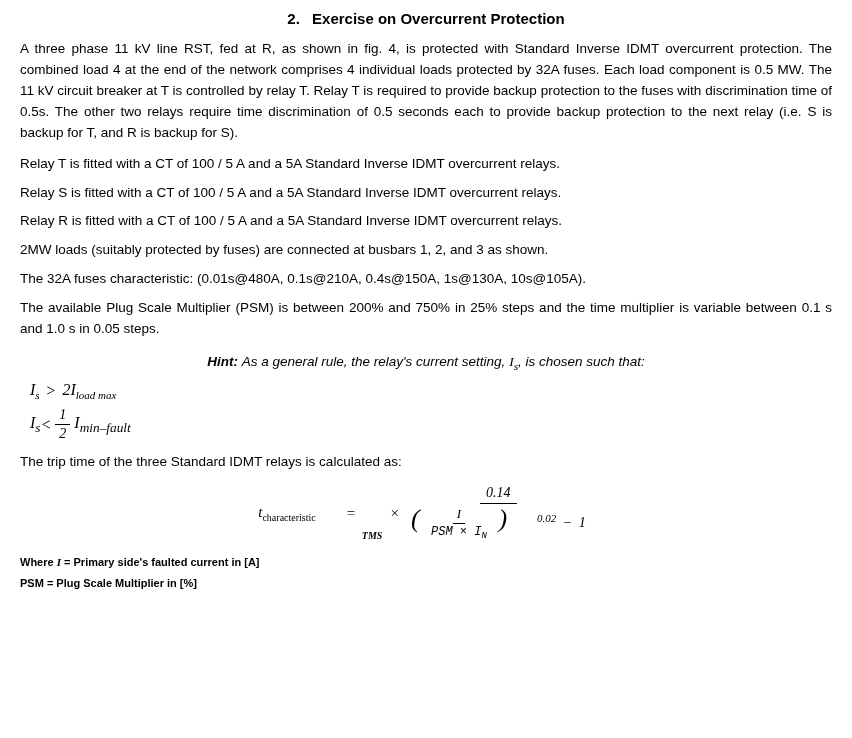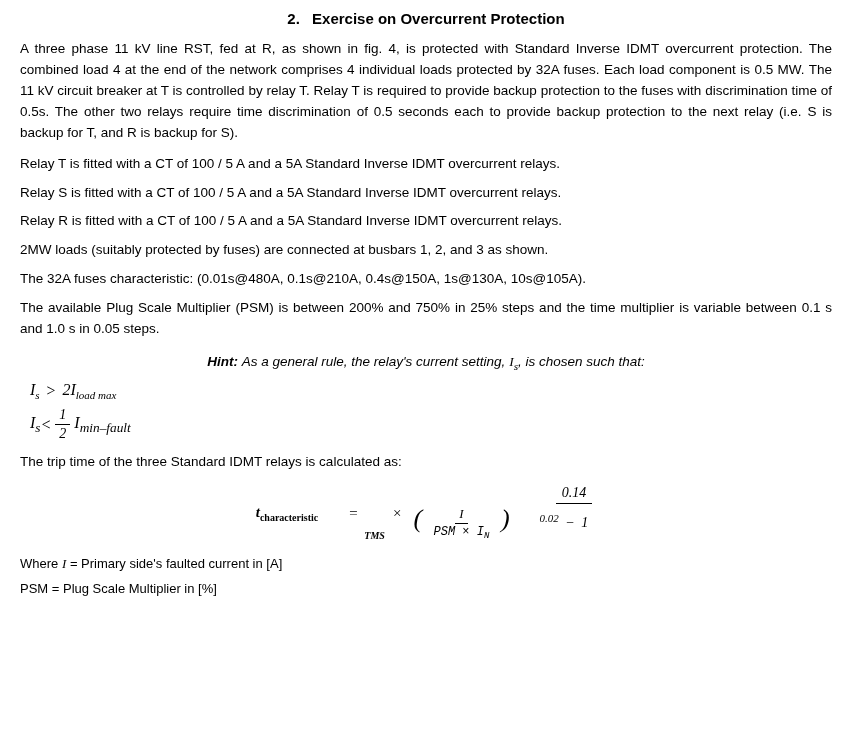--- a/index.html
+++ b/index.html
@@ -51,26 +51,25 @@
       display: flex;
       align-items: center;
       justify-content: center;
       margin: 12px 0 12px 0;
     }
     .formula-lhs {
       font-family: 'Times New Roman', serif;
       font-style: italic;
       font-size: 15px;
       margin-right: 24px;
-      font-weight: bold;
     }
     .fraction {
       display: inline-flex;
       flex-direction: column;
-      align-items: flex-end;
+      align-items: center;
       vertical-align: middle;
       margin: 0 4px;
     }
     .fraction .numerator {
       border-bottom: 1.5px solid #000;
       padding: 0 6px 2px 6px;
       text-align: center;
       font-family: 'Times New Roman', serif;
       font-style: italic;
       font-size: 14px;
@@ -89,23 +88,24 @@
     .equals-sign {
       font-size: 15px;
       margin: 0 6px;
     }
     .big-paren {
       font-size: 26px;
       font-family: 'Times New Roman', serif;
       line-height: 1;
     }
     .definition-line {
-      font-size: 13px;
+      font-size: 11px;
       line-height: 1.6;
       margin-bottom: 4px;
+      font-weight: bold;
     }
     .math-inline {
       font-family: 'Times New Roman', serif;
       font-style: italic;
     }
     .Is-formula {
       display: flex;
       align-items: center;
       margin: 6px 0 6px 10px;
       font-family: 'Times New Roman', serif;

